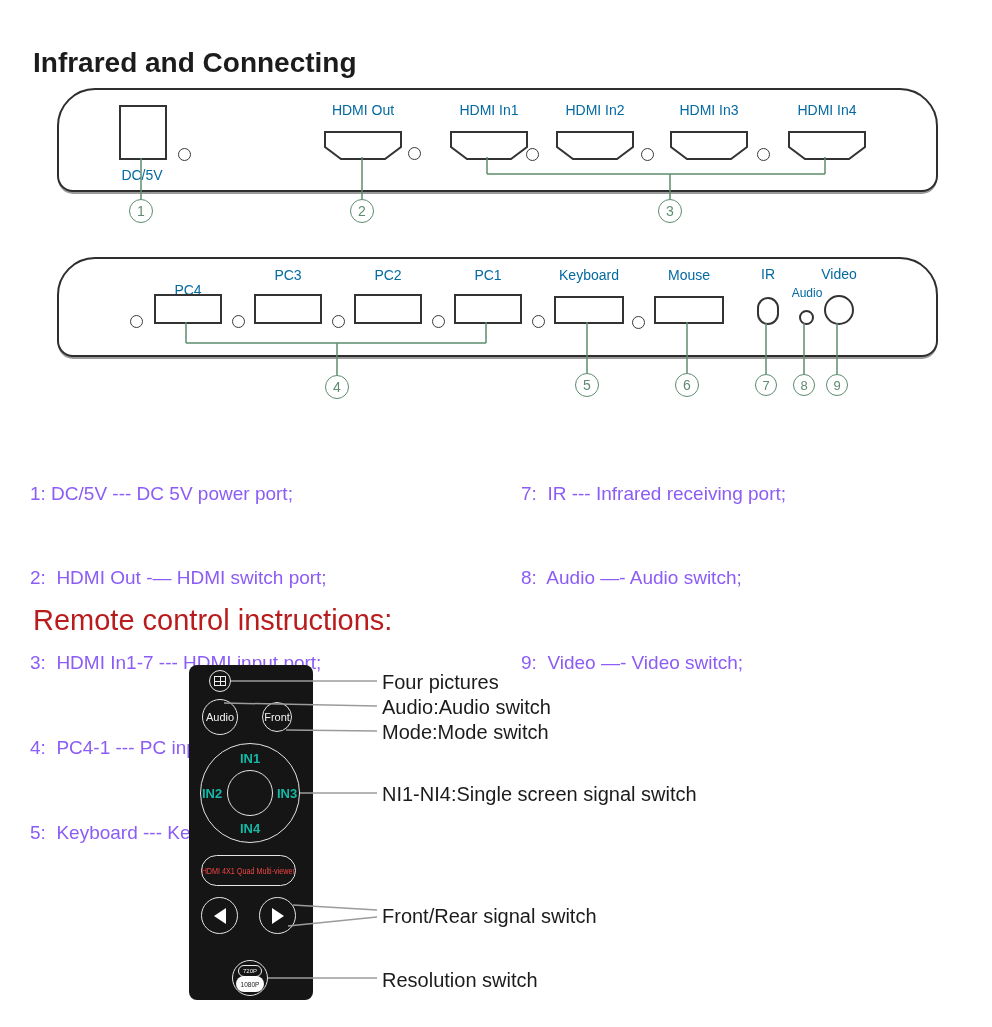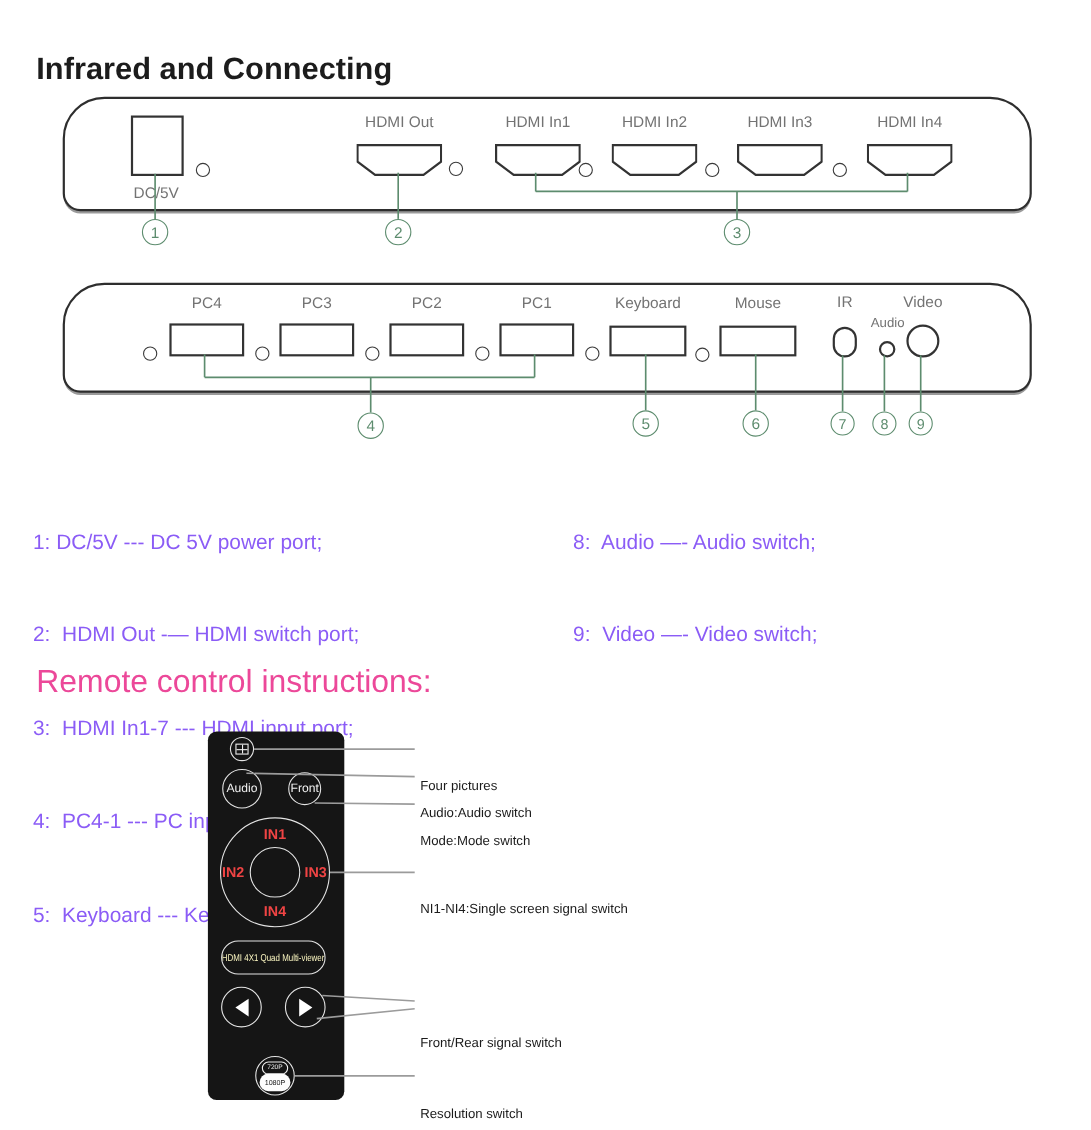--- a/index.html
+++ b/index.html
@@ -4,52 +4,52 @@
 <style>
   html,body{margin:0;padding:0;background:#fff;}
   *{box-sizing:border-box;}
   .page{position:relative;width:992px;height:1027px;background:#fff;
         font-family:"Liberation Sans", sans-serif;color:#1e1e1e;overflow:hidden;}
   .title{position:absolute;left:33px;top:28px;font-size:28px;font-weight:bold;color:#1c1c1c;}
   .panel{position:absolute;left:57px;width:881px;background:#fff;border:2px solid #2e2e2e;
          border-radius:38px 38px 16px 16px;box-shadow:0 3px 0 -1px #9a9a9a;}
   .panel1{top:88px;height:104px;}
   .panel2{top:257px;height:100px;}
-  .port-label{position:absolute;transform:translateX(-50%);font-size:14px;color:#737373;white-space:nowrap;}
+  .port-label{position:absolute;transform:translateX(-50%);font-size:14px;color:#0369a1;white-space:nowrap;}
   .small-label{font-size:12px;}
   .led{position:absolute;width:13px;height:13px;border:1.5px solid #3a3a3a;border-radius:50%;background:#fff;}
   .rect-port{position:absolute;border:2px solid #333;background:#fff;}
   .stadium{border-radius:11px;}
   .circ{border-radius:50%;}
   .hdmi{position:absolute;width:78px;height:29px;}
   .overlay{position:absolute;left:0;top:0;z-index:5;pointer-events:none;}
   .badge{position:absolute;z-index:6;width:24px;height:24px;border:1.5px solid #5d8c6e;border-radius:50%;
          background:#fff;color:#5d8c6e;font-size:14px;display:flex;align-items:center;justify-content:center;}
   .badge.sm{width:22px;height:22px;font-size:13px;}
   .legend-col{position:absolute;top:423px;font-size:19px;line-height:28.3px;white-space:pre;color:#8b5cf6;}
   .legend-left{left:30px;}
   .legend-right{left:521px;}
-  .remote-heading{position:absolute;left:33px;top:604px;font-size:29px;color:#ec4899;}
+  .remote-heading{position:absolute;left:33px;top:604px;font-size:29px;color:#b91c1c;}
   .remote{position:absolute;left:189px;top:665px;width:124px;height:335px;background:#151515;border-radius:8px;}
   .rbtn{position:absolute;border:1px solid #e4e4e4;border-radius:50%;color:#f2f2f2;
         display:flex;align-items:center;justify-content:center;background:transparent;}
   .grid-icon{width:12px;height:10px;border:1px solid #eee;position:relative;}
   .grid-icon::before{content:"";position:absolute;left:50%;top:0;bottom:0;width:1px;background:#eee;}
   .grid-icon::after{content:"";position:absolute;top:50%;left:0;right:0;height:1px;background:#eee;}
-  .dpad-label{position:absolute;transform:translate(-50%,-50%);color:#ef4444;font-size:13px;font-weight:bold;z-index:2;}
+  .dpad-label{position:absolute;transform:translate(-50%,-50%);color:#14b8a6;font-size:13px;font-weight:bold;z-index:2;}
   .pill{position:absolute;left:12px;top:190px;width:95px;height:31px;border:1px solid #e4e4e4;border-radius:16px;
-        display:flex;align-items:center;justify-content:center;color:#fef9c3;overflow:hidden;}
+        display:flex;align-items:center;justify-content:center;color:#ef4444;overflow:hidden;}
   .pill span{display:inline-block;font-size:9px;transform:scaleX(0.8);white-space:nowrap;}
   .tri-left{width:0;height:0;border-top:8px solid transparent;border-bottom:8px solid transparent;border-right:12px solid #fff;}
   .tri-right{width:0;height:0;border-top:8px solid transparent;border-bottom:8px solid transparent;border-left:12px solid #fff;}
   .res-oval-top{position:absolute;left:49px;top:300px;width:24px;height:12px;border:1px solid #eee;border-radius:6px;
         color:#f2f2f2;font-size:6px;display:flex;align-items:center;justify-content:center;z-index:2;}
   .res-oval-bottom{position:absolute;left:47px;top:311px;width:28px;height:16px;background:#fdfdfd;border-radius:8px;
         color:#1a1a1a;font-size:6.5px;display:flex;align-items:center;justify-content:center;z-index:2;}
-  .remote-label{position:absolute;left:382px;font-size:12px;color:#1b1b1b;white-space:nowrap;z-index:6;margin-top:36px;}
+  .remote-label{position:absolute;left:382px;font-size:20px;color:#1b1b1b;white-space:nowrap;z-index:6;}
 </style>
 </head>
 <body>
 
 <div class="page">
 
   <h1 class="title">Infrared and Connecting</h1>
 
   <div class="panel panel1">
 
@@ -80,21 +80,21 @@
     <svg class="hdmi" style="left:611px;top:41px;">
         <path d="M1 1 H77 V16 L61 28 H17 L1 16 Z" fill="#fff" stroke="#333" stroke-width="2"></path>
       </svg>
     <svg class="hdmi" style="left:729px;top:41px;">
         <path d="M1 1 H77 V16 L61 28 H17 L1 16 Z" fill="#fff" stroke="#333" stroke-width="2"></path>
       </svg>
   </div>
 
   <div class="panel panel2">
 
-    <div class="port-label" style="left:129px;top:8px;">PC4</div>
+    <div class="port-label" style="left:129px;top:23px;">PC4</div>
     <div class="port-label" style="left:229px;top:8px;">PC3</div>
     <div class="port-label" style="left:329px;top:8px;">PC2</div>
     <div class="port-label" style="left:429px;top:8px;text-align:right;">PC1</div>
     <div class="rect-port" style="left:95px;top:35px;width:68px;height:30px;"></div>
     <div class="rect-port" style="left:195px;top:35px;width:68px;height:30px;"></div>
     <div class="rect-port" style="left:295px;top:35px;width:68px;height:30px;"></div>
     <div class="rect-port" style="left:395px;top:35px;width:68px;height:30px;"></div>
 
     <div class="led" style="left:71px;top:56px;"></div>
     <div class="led" style="left:173px;top:56px;"></div>
@@ -150,20 +150,21 @@
   <div class="badge sm" style="left:826px;top:374px;">9</div>
 
   <div class="legend-col legend-left">
     <div>1: DC/5V --- DC 5V power port;</div>
     <div>2:  HDMI Out -— HDMI switch port;</div>
     <div>3:  HDMI In1-7 --- HDMI input port;</div>
     <div>4:  PC4-1 --- PC input port;</div>
     <div>5:  Keyboard --- Keyboard port;</div>
   </div>
   <div class="legend-col legend-right">
+    <div>7:  IR --- Infrared receiving port;</div>
     <div>8:  Audio —- Audio switch;</div>
     <div>9:  Video —- Video switch;</div>
   </div>
 
   <div class="remote-heading">Remote control instructions:</div>
 
   <div class="remote">
 
     <div class="rbtn" style="left:20px;top:5px;width:22px;height:22px;">
       <span class="grid-icon"></span>

